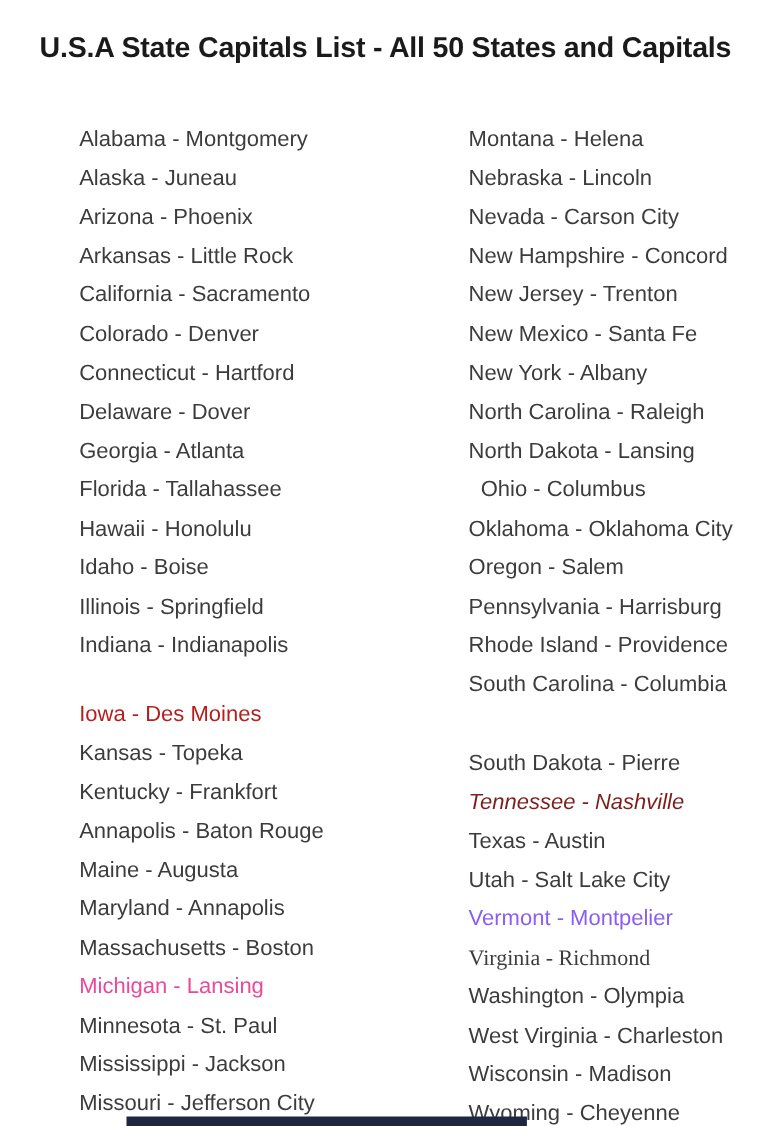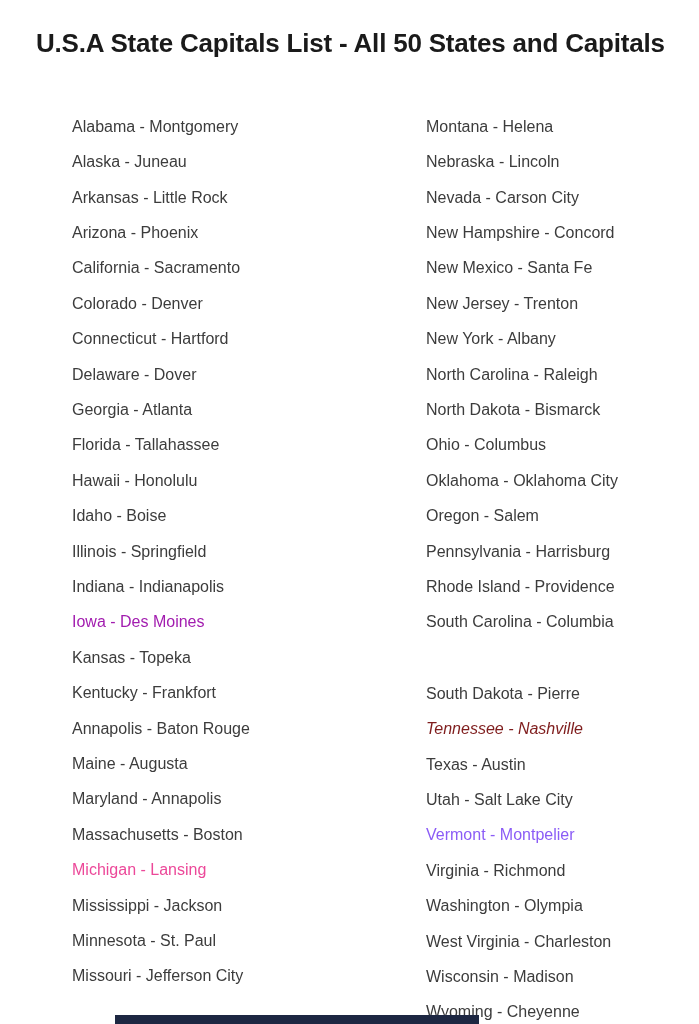--- a/index.html
+++ b/index.html
@@ -30,21 +30,21 @@
   .col {
     position: absolute;
     top: 109px;
   }
   .col-left  { left: 72px; }
   .col-right { left: 426px; }
   .row {
     height: 35.42px;
     display: flex;
     align-items: center;
-    font-size: 16px;
+    font-size: 20px;
     line-height: 18px;
     white-space: nowrap;
     color: #3c3c3c;
   }
   .footer-bar {
     position: absolute;
     left: 115px;
     top: 1015px;
     width: 364px;
     height: 9px;
@@ -53,67 +53,67 @@
 </style>
 </head>
 <body>
 
 <div class="page" style="background: rgb(255, 255, 255); padding-left: 12px;">
   <h1 class="title" style="color: rgb(26, 26, 26);">U.S.A State Capitals List - All 50 States and Capitals</h1>
 
   <div class="col col-left">
       <div class="row" style="color: rgb(60, 60, 60);">Alabama - Montgomery</div>
       <div class="row" style="color: rgb(60, 60, 60);">Alaska - Juneau</div>
+      <div class="row" style="color: rgb(60, 60, 60);">Arizona - Phoenix</div>
       <div class="row" style="color: rgb(60, 60, 60);">Arkansas - Little Rock</div>
-      <div class="row" style="color: rgb(60, 60, 60);">Arizona - Phoenix</div>
       <div class="row" style="color: rgb(60, 60, 60);">California - Sacramento</div>
       <div class="row" style="color: rgb(60, 60, 60);">Colorado - Denver</div>
       <div class="row" style="color: rgb(60, 60, 60);">Connecticut - Hartford</div>
       <div class="row" style="color: rgb(60, 60, 60);">Delaware - Dover</div>
       <div class="row" style="color: rgb(60, 60, 60);">Georgia - Atlanta</div>
       <div class="row" style="color: rgb(60, 60, 60);">Florida - Tallahassee</div>
       <div class="row" style="color: rgb(60, 60, 60);">Hawaii - Honolulu</div>
       <div class="row" style="color: rgb(60, 60, 60);">Idaho - Boise</div>
       <div class="row" style="color: rgb(60, 60, 60);">Illinois - Springfield</div>
       <div class="row" style="color: rgb(60, 60, 60);">Indiana - Indianapolis</div>
-      <div class="row" style="color: #a21caf;">Iowa - Des Moines</div>
+      <div class="row" style="color: #b91c1c; margin-top: 27px;">Iowa - Des Moines</div>
       <div class="row" style="color: rgb(60, 60, 60);">Kansas - Topeka</div>
       <div class="row" style="color: rgb(60, 60, 60);">Kentucky - Frankfort</div>
       <div class="row" style="color: rgb(60, 60, 60);">Annapolis - Baton Rouge</div>
       <div class="row" style="color: rgb(60, 60, 60);">Maine - Augusta</div>
       <div class="row" style="color: rgb(60, 60, 60);">Maryland - Annapolis</div>
       <div class="row" style="color: rgb(60, 60, 60);">Massachusetts - Boston</div>
       <div class="row" style="color: #ec4899;">Michigan - Lansing</div>
+      <div class="row" style="color: rgb(60, 60, 60);">Minnesota - St. Paul</div>
       <div class="row" style="color: rgb(60, 60, 60);">Mississippi - Jackson</div>
-      <div class="row" style="color: rgb(60, 60, 60);">Minnesota - St. Paul</div>
       <div class="row" style="color: rgb(60, 60, 60);">Missouri - Jefferson City</div>
     </div>
 
   <div class="col col-right">
       <div class="row" style="color: rgb(60, 60, 60);">Montana - Helena</div>
       <div class="row" style="color: rgb(60, 60, 60);">Nebraska - Lincoln</div>
       <div class="row" style="color: rgb(60, 60, 60);">Nevada - Carson City</div>
       <div class="row" style="color: rgb(60, 60, 60);">New Hampshire - Concord</div>
+      <div class="row" style="color: rgb(60, 60, 60);">New Jersey - Trenton</div>
       <div class="row" style="color: rgb(60, 60, 60);">New Mexico - Santa Fe</div>
-      <div class="row" style="color: rgb(60, 60, 60);">New Jersey - Trenton</div>
       <div class="row" style="color: rgb(60, 60, 60);">New York - Albany</div>
       <div class="row" style="color: rgb(60, 60, 60);">North Carolina - Raleigh</div>
-      <div class="row" style="color: rgb(60, 60, 60);">North Dakota - Bismarck</div>
-      <div class="row" style="color: rgb(60, 60, 60);">Ohio - Columbus</div>
+      <div class="row" style="color: rgb(60, 60, 60);">North Dakota - Lansing</div>
+      <div class="row" style="color: rgb(60, 60, 60); margin-left: 11px;">Ohio - Columbus</div>
       <div class="row" style="color: rgb(60, 60, 60);">Oklahoma - Oklahoma City</div>
       <div class="row" style="color: rgb(60, 60, 60);">Oregon - Salem</div>
       <div class="row" style="color: rgb(60, 60, 60);">Pennsylvania - Harrisburg</div>
       <div class="row" style="color: rgb(60, 60, 60);">Rhode Island - Providence</div>
       <div class="row" style="color: rgb(60, 60, 60);">South Carolina - Columbia</div>
       <div class="row" style="color: rgb(60, 60, 60); margin-top: 36px;">South Dakota - Pierre</div>
       <div class="row" style="color: #7f1d1d; font-style: italic;">Tennessee - Nashville</div>
       <div class="row" style="color: rgb(60, 60, 60);">Texas - Austin</div>
       <div class="row" style="color: rgb(60, 60, 60);">Utah - Salt Lake City</div>
       <div class="row" style="color: #8b5cf6;">Vermont - Montpelier</div>
-      <div class="row" style="color: rgb(60, 60, 60);">Virginia - Richmond</div>
+      <div class="row" style="color: rgb(60, 60, 60); font-family: Liberation Serif, serif;">Virginia - Richmond</div>
       <div class="row" style="color: rgb(60, 60, 60);">Washington - Olympia</div>
       <div class="row" style="color: rgb(60, 60, 60);">West Virginia - Charleston</div>
       <div class="row" style="color: rgb(60, 60, 60);">Wisconsin - Madison</div>
       <div class="row" style="color: rgb(60, 60, 60);">Wyoming - Cheyenne</div>
     </div>
 
   <div class="footer-bar" style="background: rgb(29, 39, 66);"></div>
 </div>
 
 </body></html>

